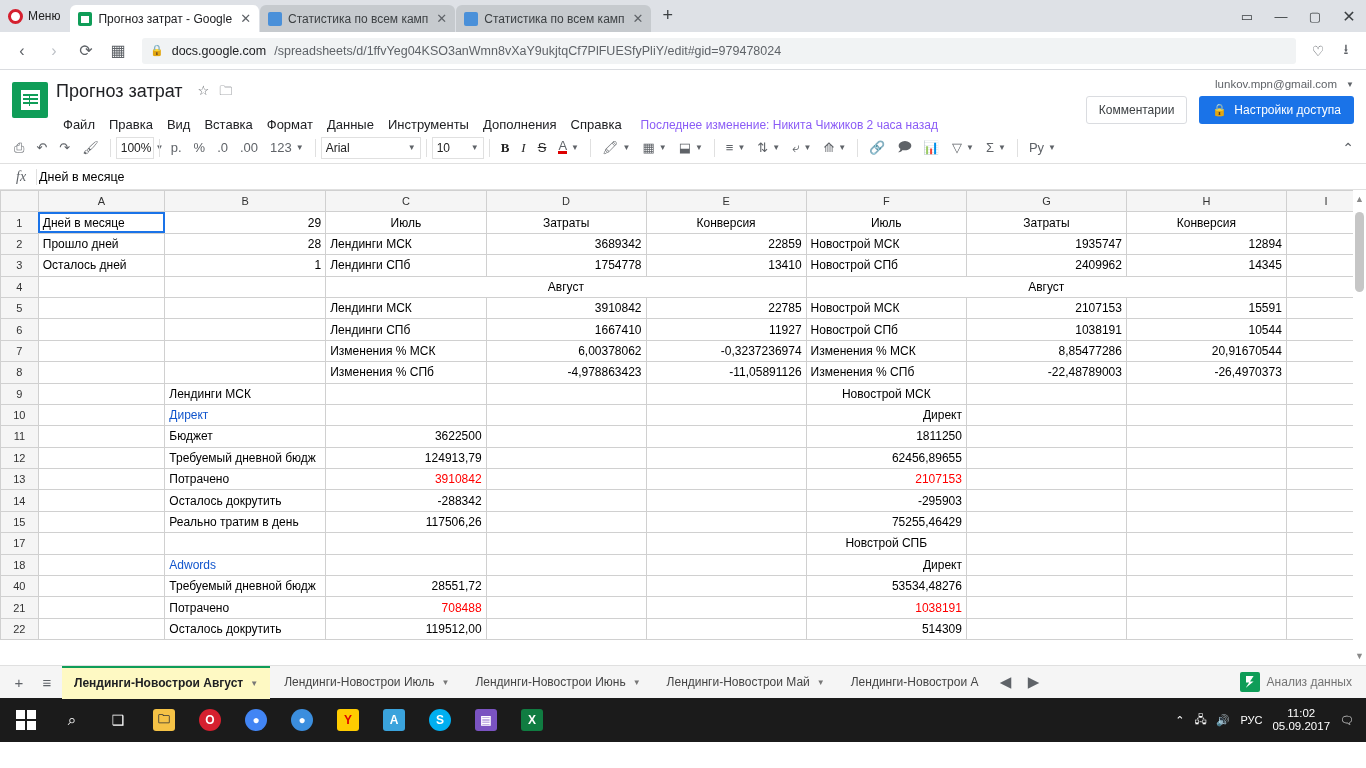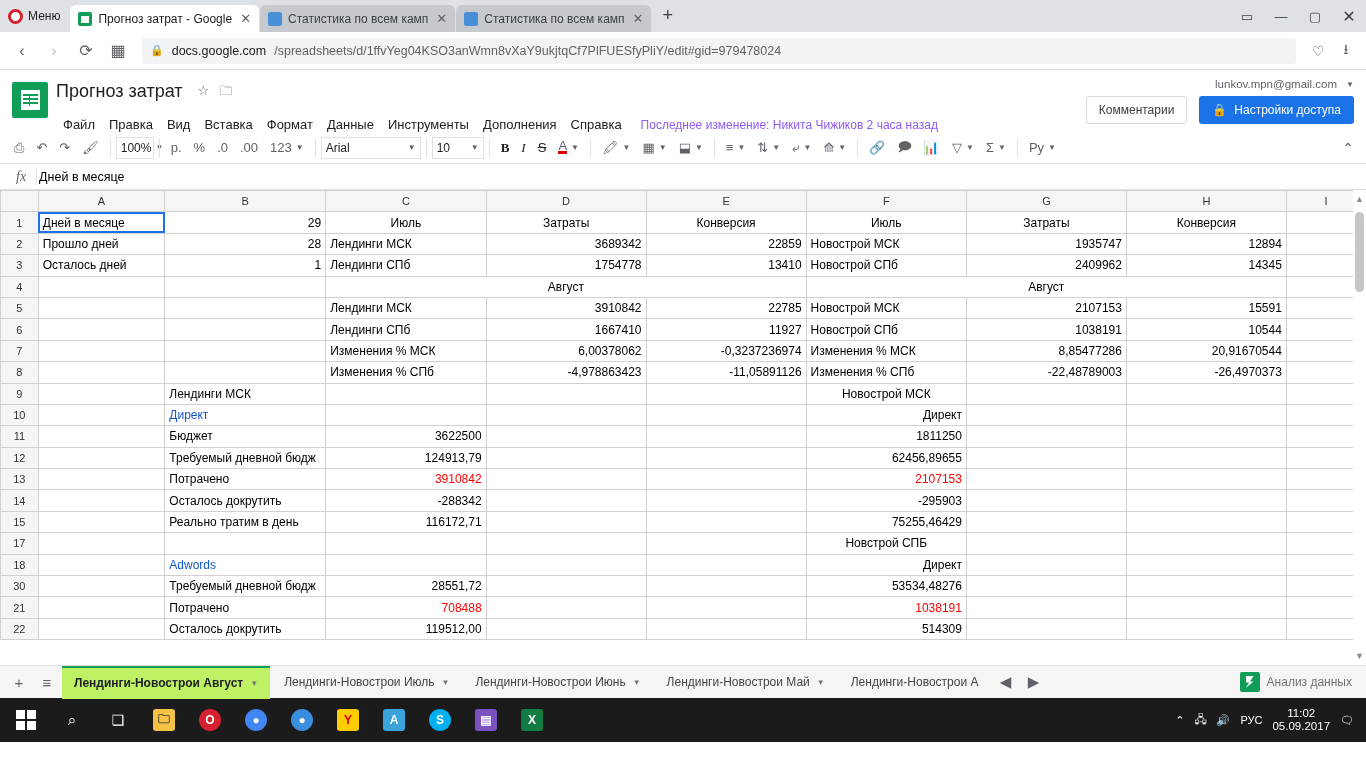--- a/index.html
+++ b/index.html
@@ -114,21 +114,21 @@
   .sel { outline:2px solid #1a73e8; outline-offset:-2px; }
   .scroll-v { position:absolute; right:0; top:0; width:13px; height:100%; background:#fff; }
   .scroll-v .thumb { position:absolute; top:22px; left:2px; width:9px; height:80px; background:#c6c6c6; border-radius:5px;}
   .scroll-v .arrow { position:absolute; left:2px; color:#8a8a8a; font-size:9px; }
 
   
   .sheettabs { height:33px; background:#f5f5f5; border-top:1px solid #e0e0e0;
      display:flex; align-items:center; padding:0 6px; gap:2px; font-size:12px; color:#444;}
   .st-btn { width:26px; height:26px; display:flex; align-items:center; justify-content:center; color:#5f6368; font-size:15px;}
   .stab { height:33px; display:flex; align-items:center; gap:7px; padding:0 12px; color:#444; }
-  .stab.active { background:#bef264; color:#202124; font-weight:bold; border-top:2px solid #0f9d58;}
+  .stab.active { background:#fef9c3; color:#202124; font-weight:bold; border-top:2px solid #0f9d58;}
   .stab .dd { font-size:8px; color:#777; }
   .explore { margin-left:auto; display:flex; align-items:center; gap:7px; color:#737373; font-size:12px; padding-right:8px;}
   .explore .sq { width:20px; height:20px; background:#0f9d58; border-radius:2px; position:relative;}
   .explore .sq:after{content:"";position:absolute;left:6px;top:4px;width:8px;height:12px;background:#fff;clip-path:polygon(0 0,100% 0,55% 45%,100% 45%,0 100%,45% 55%,0 55%);}
 
   
   .taskbar { height:44px; background:#1b1b1b; display:flex; align-items:center; padding:0 4px; gap:2px; }
   .tb-item { width:44px; height:44px; display:flex; align-items:center; justify-content:center; }
   .ic { width:22px; height:22px; border-radius:3px; display:flex; align-items:center; justify-content:center;
      font-size:12px; color:#fff; font-weight:bold;}
@@ -481,21 +481,21 @@
           <td class="r"></td>
           <td class="r">-295903</td>
           <td class="r"></td>
           <td class="r"></td>
           <td class="l"></td>
         </tr>
         <tr>
           <th class="rowhdr">15</th>
           <td class="l"></td>
           <td class="l">Реально тратим в день</td>
-          <td class="r">116172,71</td>
+          <td class="r">117506,26</td>
           <td class="r"></td>
           <td class="r"></td>
           <td class="r">75255,46429</td>
           <td class="r"></td>
           <td class="r"></td>
           <td class="l"></td>
         </tr>
         <tr>
           <th class="rowhdr">17</th>
           <td class="l"></td>
@@ -514,21 +514,21 @@
           <td class="l blue">Adwords</td>
           <td class="r"></td>
           <td class="r"></td>
           <td class="r"></td>
           <td class="r">Директ</td>
           <td class="r"></td>
           <td class="r"></td>
           <td class="l"></td>
         </tr>
         <tr>
-          <th class="rowhdr">30</th>
+          <th class="rowhdr">40</th>
           <td class="l"></td>
           <td class="l">Требуемый дневной бюдж</td>
           <td class="r">28551,72</td>
           <td class="r"></td>
           <td class="r"></td>
           <td class="r">53534,48276</td>
           <td class="r"></td>
           <td class="r"></td>
           <td class="l"></td>
         </tr>

